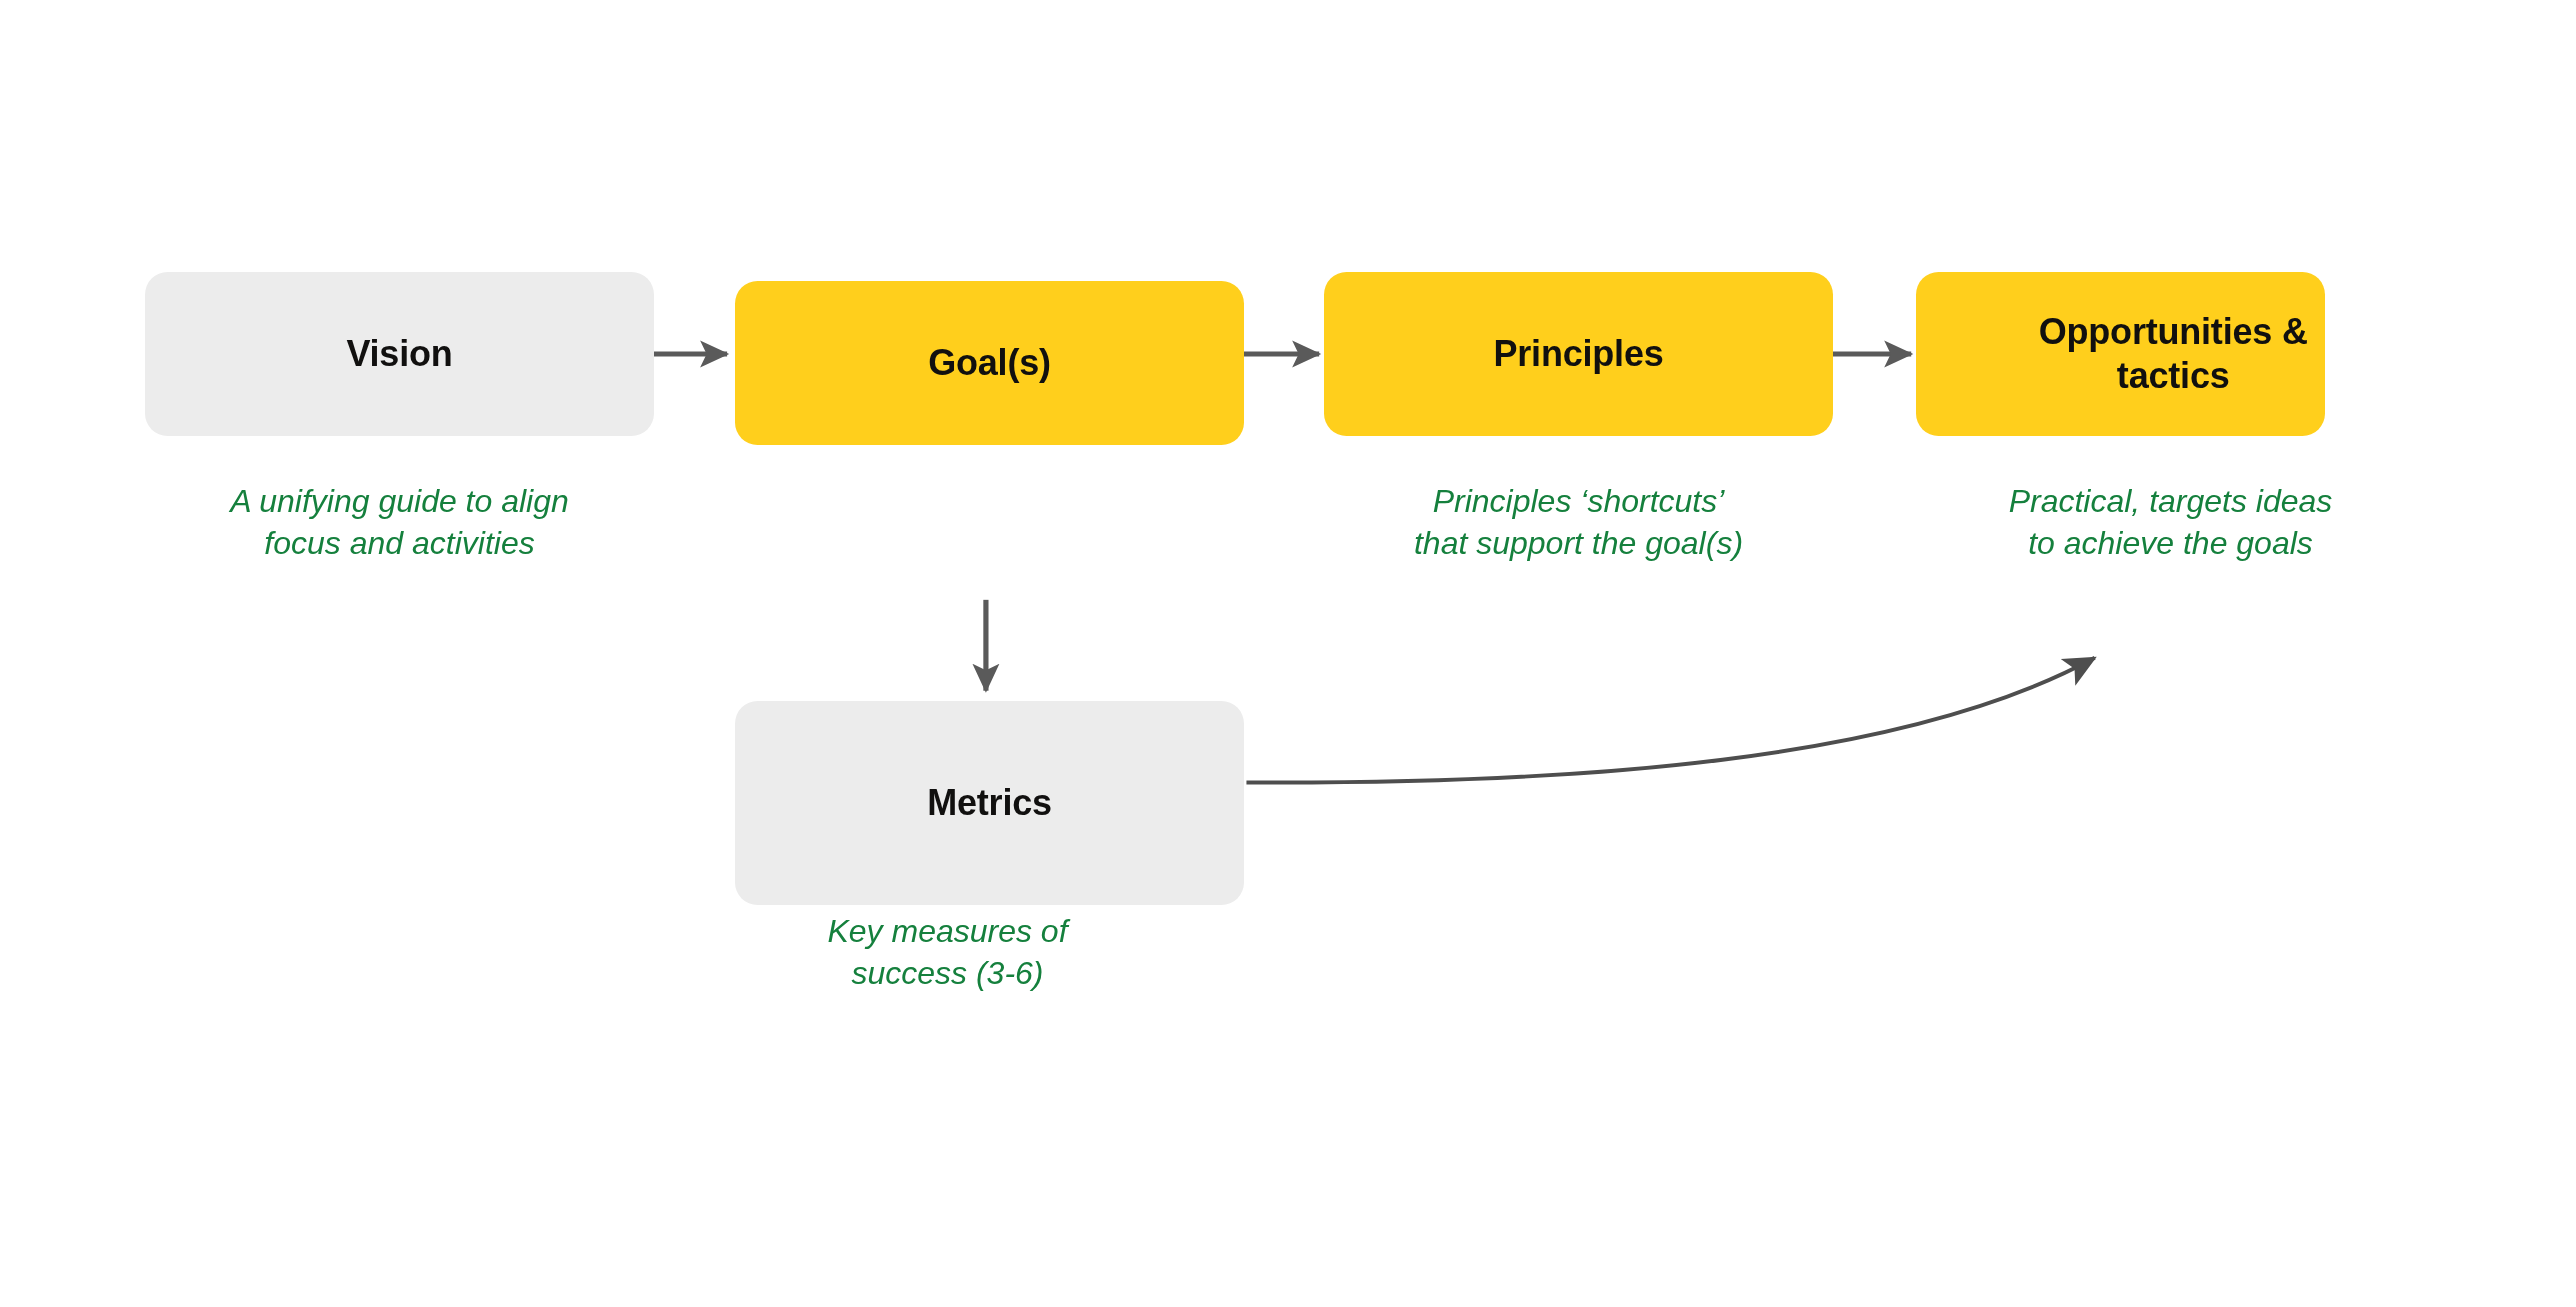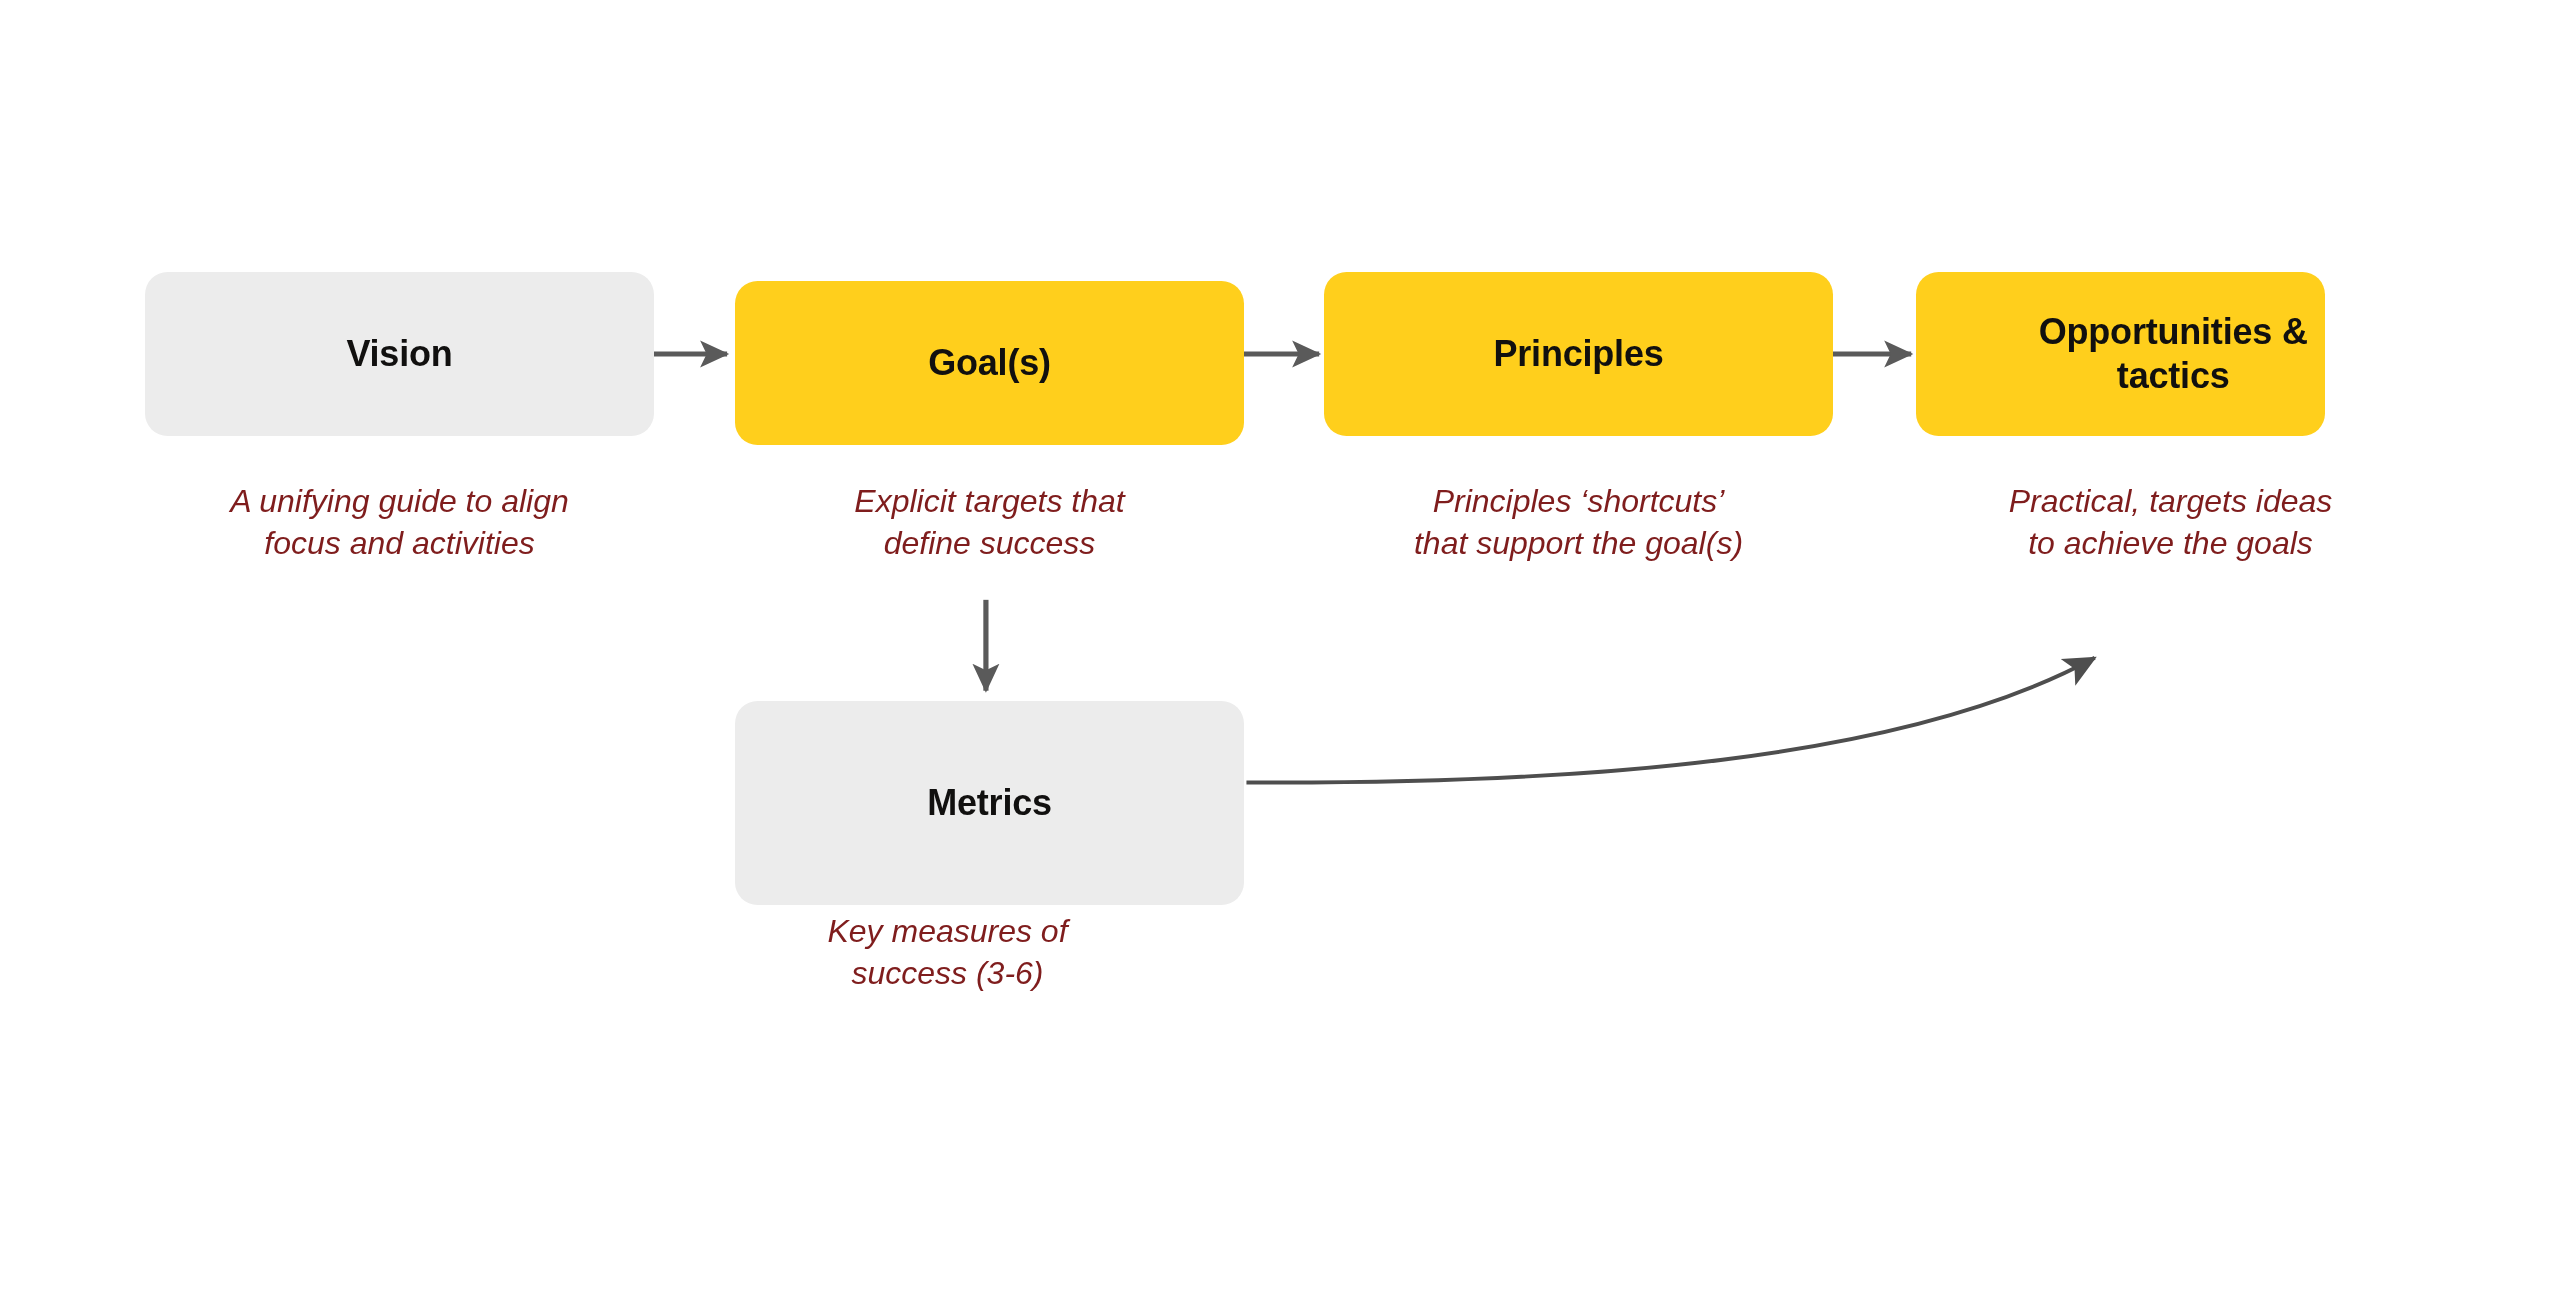--- a/index.html
+++ b/index.html
@@ -37,21 +37,21 @@
   }
   .node.grey  { background: #ececec; }
   .node.yellow{ background: #ffcf1c; }
 
   
   .caption {
     position: absolute;
     text-align: center;
     font-size: 32px;
     font-style: italic;
-    color: #7f1d1d;
+    color: #15803d;
     line-height: 1.3;
     white-space: pre-line;
   }
 
   
   #connectors {
     position: absolute;
     left: 0;
     top: 0;
     width: 2576px;
@@ -97,22 +97,20 @@
 
   <div class="node grey" style="left:145px; top:272px; width:509px; height:164px;">
     <span class="node-label">Vision</span>
   </div>
   <div class="caption" style="left:145px; top:481px; width:509px;">A unifying guide to align
 focus and activities</div>
 
   <div class="node yellow" style="left:735px; top:281px; width:509px; height:164px;">
     <span class="node-label">Goal(s)</span>
   </div>
-  <div class="caption" style="left:735px; top:481px; width:509px;">Explicit targets that
-define success</div>
 
   <div class="node yellow" style="left:1324px; top:272px; width:509px; height:164px;">
     <span class="node-label">Principles</span>
   </div>
   <div class="caption" style="left:1324px; top:481px; width:509px;">Principles ‘shortcuts’
 that support the goal(s)</div>
 
   <div class="node yellow" style="left:1916px; top:272px; width:409px; height:164px;justify-content:flex-end;">
     <span class="node-label">Opportunities &amp;
 tactics</span>

